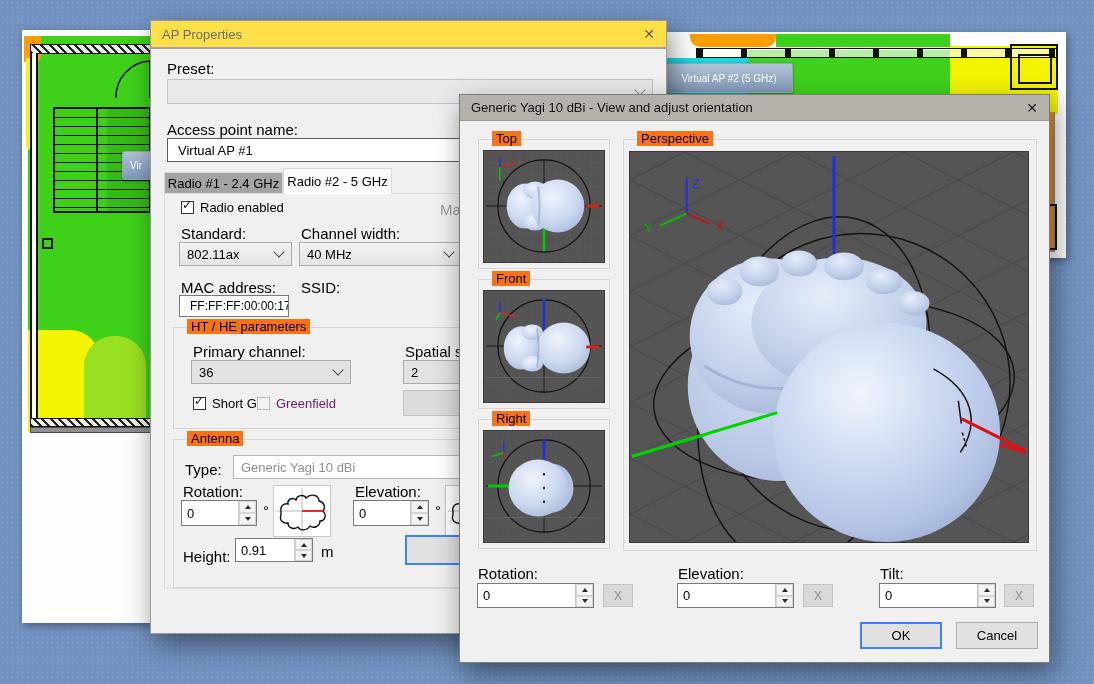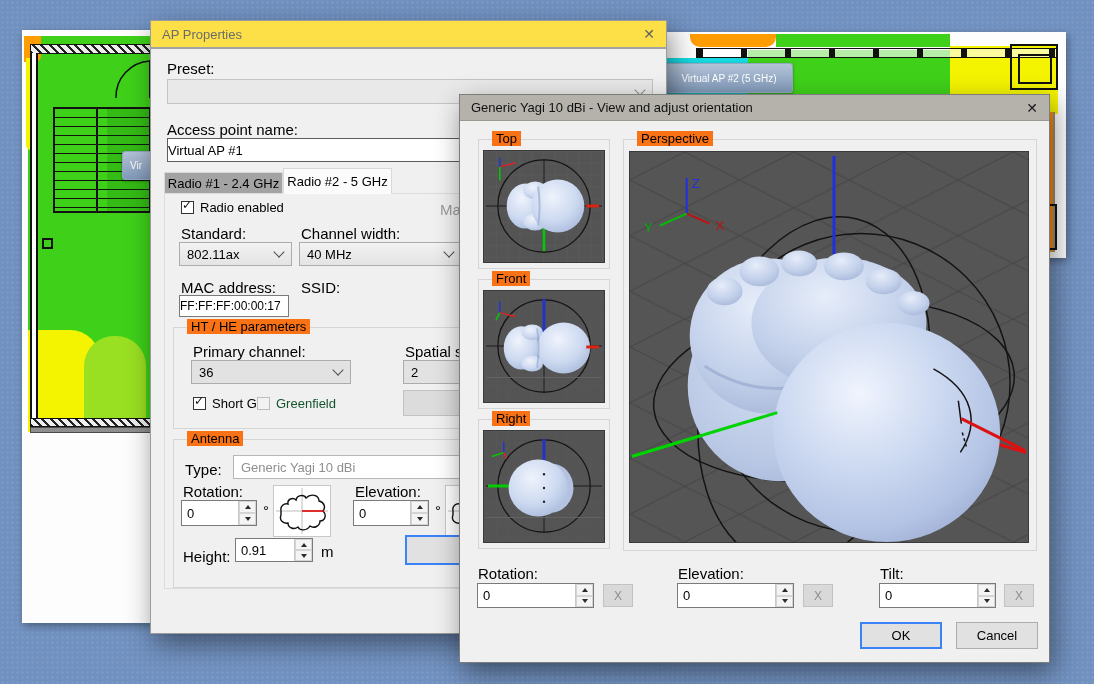--- a/index.html
+++ b/index.html
@@ -10,42 +10,42 @@
     background-size:5px 5px;}
   .abs{position:absolute}
   .lbl{position:absolute;white-space:nowrap;font-size:15px;color:#000}
   .lbl.gray{color:#9a9a9a}
   
   .dlg{position:absolute;background:#f0f0f0;border:1px solid #9b9b9b;box-shadow:4px 10px 26px rgba(0,0,0,.45)}
   .tbar{position:absolute;left:0;top:0;right:0;height:28px;display:flex;align-items:center;padding-left:11px;box-sizing:border-box}
   .tbar .ttl{flex:1;font-size:13px;white-space:nowrap;overflow:hidden}
   .closebtn{width:34px;height:100%;display:flex;align-items:center;justify-content:center;font-size:14px;cursor:default}
   
-  .input{position:absolute;background:#fff;border:1px solid #5c5c5c;box-sizing:border-box;display:flex;align-items:center;padding:0 0;font-size:13px;white-space:nowrap;overflow:hidden}
+  .input{position:absolute;background:#fff;border:1px solid #5c5c5c;box-sizing:border-box;display:flex;align-items:center;padding:0 10px;font-size:13px;white-space:nowrap;overflow:hidden}
   .combo{position:absolute;background:linear-gradient(#f2f2f2,#e4e4e4);border:1px solid #acacac;box-sizing:border-box;display:flex;align-items:center;padding:0 22px 0 7px;font-size:13px;white-space:nowrap;overflow:hidden}
   .combo.disabled{background:#e9e9e9;border-color:#c4c4c4;color:#6d6d6d}
   .combo.grayval{color:#8f8f8f;background:#fff;border-color:#b7b7b7}
   .combo.flat{background:#e2e2e2}
   .chev{position:absolute;right:8px;top:50%;width:7px;height:7px;margin-top:-6px;border-right:1.5px solid #505050;border-bottom:1.5px solid #505050;transform:rotate(45deg)}
   .combo.disabled .chev{border-color:#8c8c8c}
   .spinbox{position:absolute;background:#fff;border:1px solid #7a7a7a;box-sizing:border-box;display:flex}
   .spinval{flex:1;display:flex;align-items:center;padding-left:5px;font-size:13px}
   .spinbtns{width:17px;display:flex;flex-direction:column;border-left:1px solid #c9c9c9}
   .spinbtn{flex:1;background:#f4f4f4;border:1px solid #d4d4d4;display:flex;align-items:center;justify-content:center}
   .tri-up{width:0;height:0;border-left:3.5px solid transparent;border-right:3.5px solid transparent;border-bottom:4px solid #2b2b2b}
   .tri-dn{width:0;height:0;border-left:3.5px solid transparent;border-right:3.5px solid transparent;border-top:4px solid #2b2b2b}
   .btn{position:absolute;background:#e1e1e1;border:1px solid #adadad;box-sizing:border-box;display:flex;align-items:center;justify-content:center;font-size:13px}
   .btn.default{border:2px solid #3b82f6}
   .btn.reset{background:#d9d9d9;border-color:#c2c2c2;color:#8f8f8f;font-size:12px}
   
   .cb{position:absolute;display:flex;align-items:center;gap:6px}
   .cbbox{width:13px;height:13px;background:#fff;border:1px solid #333;box-sizing:border-box;position:relative}
   .cbbox .mk{position:absolute;left:0;top:-4px;font-size:12px;font-weight:bold;color:#111}
   .cb.disabled .cbbox{border-color:#bdbdbd;background:#f2f2f2}
-  .cb.disabled .cbtxt{color:#14532d}
+  .cb.disabled .cbtxt{color:#701a75}
   .cbtxt{font-size:13px;white-space:nowrap}
   
   .group{position:absolute;border:1px solid #d5d5d5;box-sizing:border-box}
   .group .legend{position:absolute;top:-9px;left:13px;background:#f97316;padding:0 4px;font-size:13px;white-space:nowrap}
   .tab{position:absolute;box-sizing:border-box;border:1px solid #d9d9d9;background:#a3a3a3;display:flex;align-items:center;justify-content:center;font-size:13px;white-space:nowrap}
   .tab.active{background:#fbfbfb;border-bottom-color:#fbfbfb;z-index:2}
   .panel{position:absolute;border:1px solid #dcdcdc;box-sizing:border-box;background:#f0f0f0}
   
   .plan{position:absolute;background:#fdfdfd;box-shadow:2px 3px 8px rgba(0,0,0,.35)}
   .hm{position:absolute}

